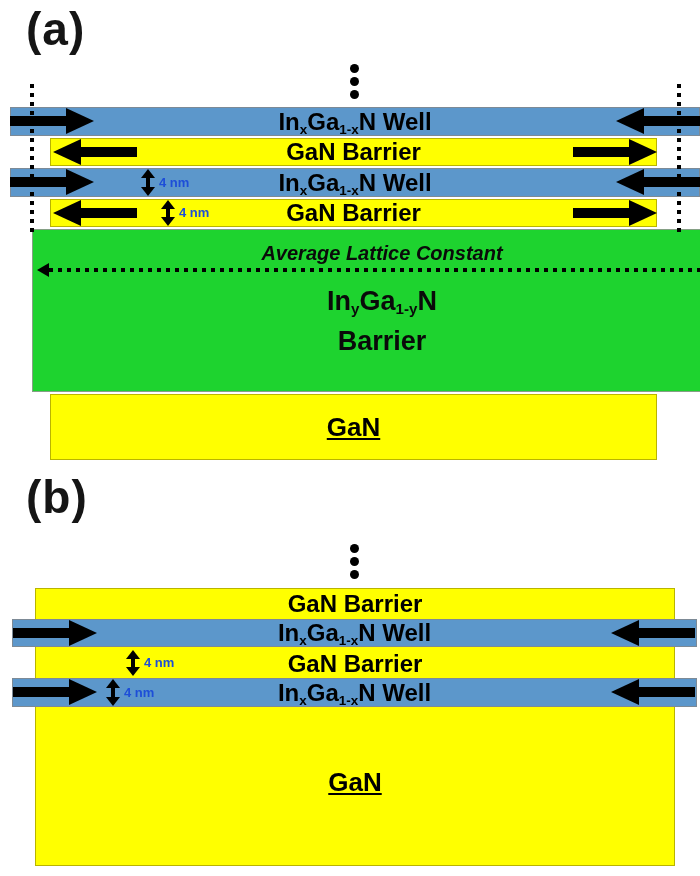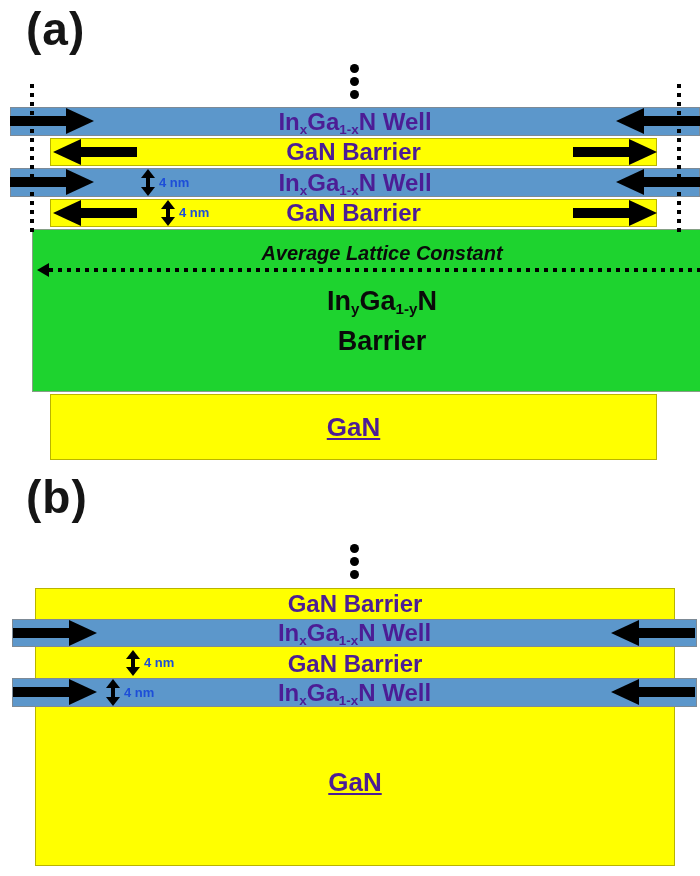--- a/index.html
+++ b/index.html
@@ -9,21 +9,21 @@
   .panel-label{position:absolute;font-weight:800;font-size:46px;color:#151515;
                letter-spacing:1px;}
 
   .layer{position:absolute;box-sizing:border-box;z-index:1;}
   .blue{background:#5C97CB;border:1px solid #7d8a96;}
   .yellow{background:#FFFF00;border:1px solid #b9b400;}
   .green{background:#1ED32F;border:1px solid #85a085;}
   .z2{z-index:2;}
 
   .llabel{position:absolute;left:0;right:0;text-align:center;font-weight:bold;
-          color:#4c1d95;font-size:24px;white-space:nowrap;}
+          color:#000000;font-size:24px;white-space:nowrap;}
   .sb{font-size:0.56em;position:relative;bottom:-0.28em;line-height:0;}
 
   
   .arr{position:absolute;height:10px;background:#000;z-index:3;}
   .arr::after{content:"";position:absolute;top:50%;width:0;height:0;
               border-top:13px solid transparent;border-bottom:13px solid transparent;}
   .arr-r::after{left:100%;transform:translateY(-50%);border-left:28px solid #000;}
   .arr-l::after{right:100%;transform:translateY(-50%);border-right:28px solid #000;}
 
   

